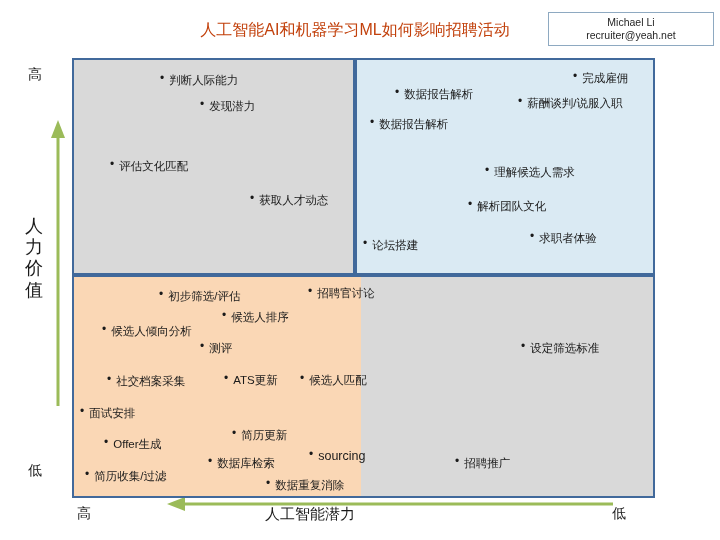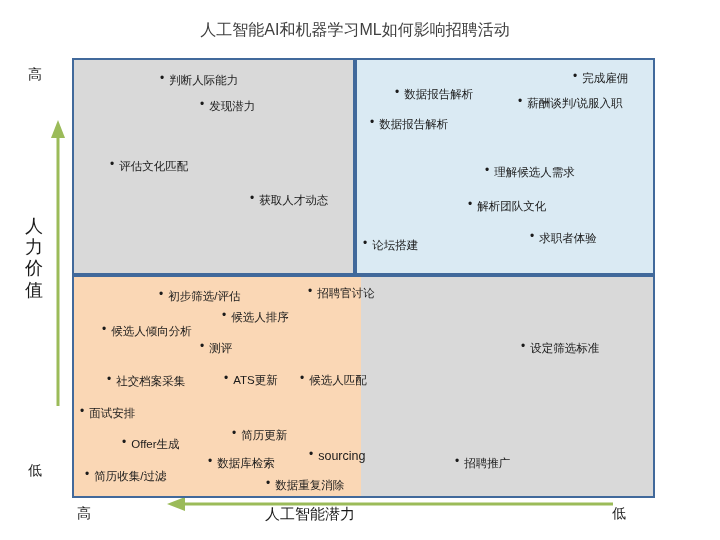--- a/index.html
+++ b/index.html
@@ -7,21 +7,21 @@
     width:720px;height:540px;
     background:#ffffff;
     font-family:"Liberation Sans","DejaVu Sans",sans-serif;
     overflow:hidden;position:relative;
   }
   #slide{position:absolute;left:0;top:0;width:720px;height:540px;}
 
   
   .title{
     position:absolute;left:150px;top:20px;width:410px;
-    text-align:center;font-size:16px;color:#404040;
+    text-align:center;font-size:16px;color:#c2410c;
     letter-spacing:0px;white-space:nowrap;
   }
 
   
   .authorbox{
     position:absolute;left:548px;top:12px;width:164px;height:32px;
     border:1px solid #8ea9c1;background:#ffffff;
     display:flex;flex-direction:column;align-items:center;justify-content:center;
     font-size:10.5px;color:#262626;line-height:1.25;
   }
@@ -66,20 +66,24 @@
   .arrow-y{position:absolute;left:48px;top:118px;}
   .arrow-x{position:absolute;left:165px;top:495px;}
 </style>
 </head>
 <body>
 
 <div id="slide">
 
   <div class="title">人工智能AI和机器学习ML如何影响招聘活动</div>
 
+  <div class="authorbox">
+    <div>Michael Li</div>
+    <div>recruiter@yeah.net</div>
+  </div>
 
   <div class="ax-hi-y">高</div>
   <div class="ax-y-title">人力价值</div>
   <div class="ax-lo-y">低</div>
 
   <div class="arrow-y">
     <svg width="20" height="290" viewBox="0 0 20 290">
       <line x1="10" y1="288" x2="10" y2="16" stroke="#9bbb59" stroke-width="3"></line>
       <polygon points="10,2 3,20 17,20" fill="#9bbb59"></polygon>
     </svg>
@@ -118,21 +122,21 @@
         <div class="item" style="left: 53px; top: 230px; margin-left: 34px;"><span class="dot">•</span><span>初步筛选/评估</span></div>
         <div class="item" style="left: 236px; top: 227px;"><span class="dot">•</span><span>招聘官讨论</span></div>
         <div class="item" style="left: 150px; top: 251px;"><span class="dot">•</span><span>候选人排序</span></div>
         <div class="item" style="left: 30px; top: 265px;"><span class="dot">•</span><span>候选人倾向分析</span></div>
         <div class="item" style="left: 128px; top: 282px;"><span class="dot">•</span><span>测评</span></div>
         <div class="item" style="left: 228px; top: 284px; margin-top: 30px;"><span class="dot">•</span><span>候选人匹配</span></div>
         <div class="item" style="left: 35px; top: 315px;"><span class="dot">•</span><span>社交档案采集</span></div>
         <div class="item" style="left: 152px; top: 314px;"><span class="dot">•</span><span>ATS更新</span></div>
         <div class="item" style="left: 8px; top: 347px;"><span class="dot">•</span><span>面试安排</span></div>
         <div class="item" style="left: 160px; top: 369px;"><span class="dot">•</span><span>简历更新</span></div>
-        <div class="item" style="left: 50px; top: 378px;"><span class="dot">•</span><span>Offer生成</span></div>
+        <div class="item" style="left: 32px; top: 378px;"><span class="dot">•</span><span>Offer生成</span></div>
         <div class="item lat" style="left: 237px; top: 390px;"><span class="dot">•</span><span>sourcing</span></div>
         <div class="item" style="left: 136px; top: 397px;"><span class="dot">•</span><span>数据库检索</span></div>
         <div class="item" style="left: 13px; top: 410px;"><span class="dot">•</span><span>简历收集/过滤</span></div>
         <div class="item" style="left: 194px; top: 419px;"><span class="dot">•</span><span>数据重复消除</span></div>
         <div class="item" style="left: 449px; top: 282px;"><span class="dot">•</span><span>设定筛选标准</span></div>
         <div class="item" style="left: 383px; top: 397px;"><span class="dot">•</span><span>招聘推广</span></div>
       </div>
   </div>
 
 </div>

